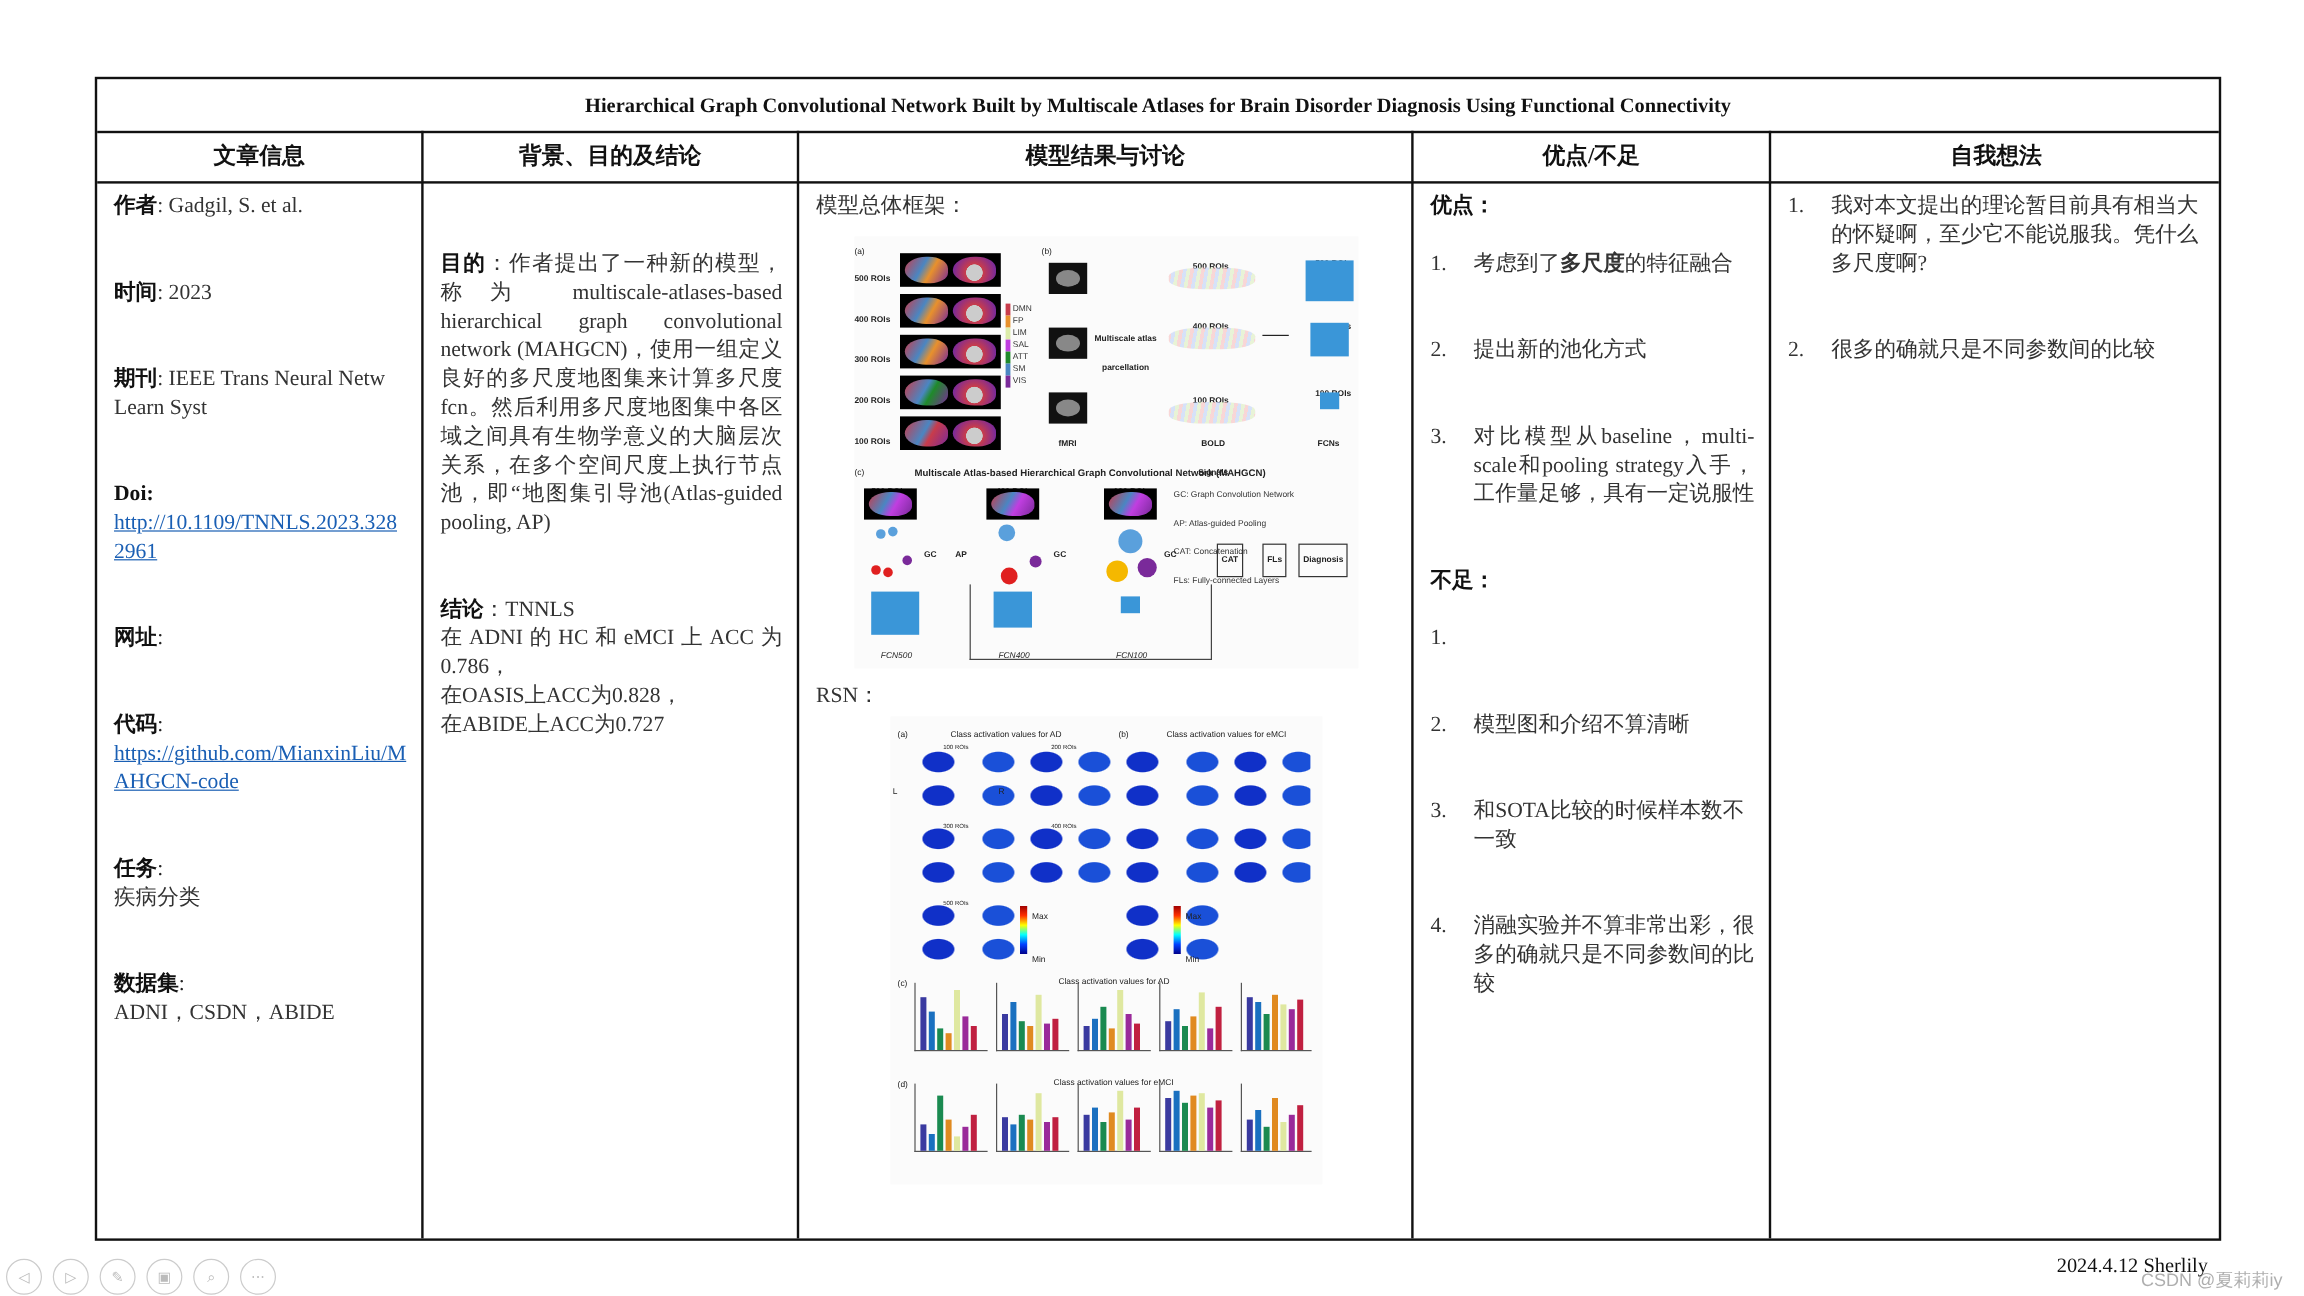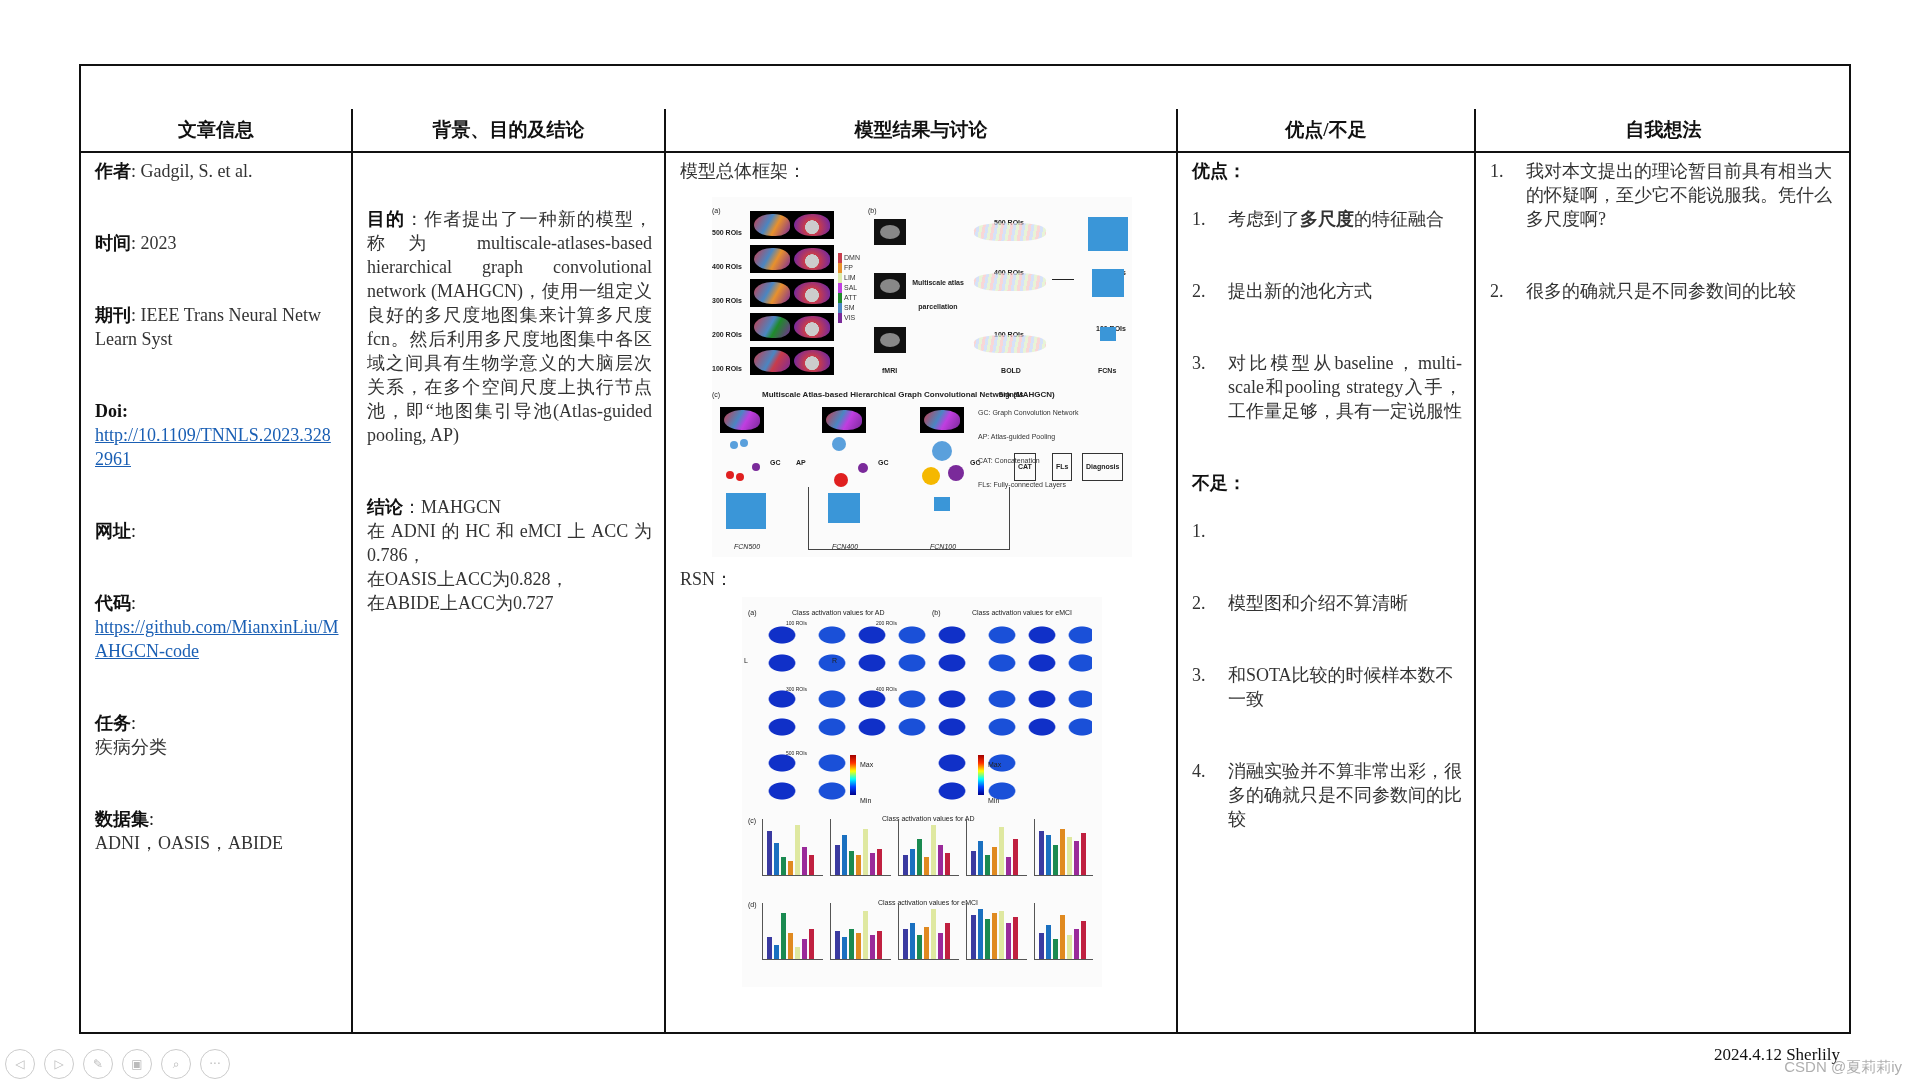--- a/index.html
+++ b/index.html
@@ -43,20 +43,21 @@
   .navbar { position:absolute; left:5px; top:1049px; display:flex; gap:9px; }
   .navbtn { width:28px; height:28px; border:1px solid #ccc; border-radius:50%;
             display:flex; align-items:center; justify-content:center; color:#bbb; font-size:12px;
             font-family:"DejaVu Sans",sans-serif; }
   .bar { position:absolute; bottom:0; width:5px; }
 </style>
 </head>
 <body>
 
 <div class="sheet">
+  <div class="title-row">Hierarchical Graph Convolutional Network Built by Multiscale Atlases for Brain Disorder Diagnosis Using Functional Connectivity</div>
 
   <div class="head-row">
     <div class="col c1">文章信息</div>
     <div class="col c2">背景、目的及结论</div>
     <div class="col c3">模型结果与讨论</div>
     <div class="col c4">优点/不足</div>
     <div class="col c5 last">自我想法</div>
   </div>
 
   <div class="body-row">
@@ -74,30 +75,30 @@
         <div class="gap1"></div>
         <div><span class="lbl">网址</span><span>:</span></div>
         <div class="gap1"></div>
         <div><span class="lbl">代码</span><span>:</span></div>
         <a class="link">https://github.com/MianxinLiu/MAHGCN-code</a>
         <div class="gap1"></div>
         <div><span class="lbl">任务</span><span>:</span></div>
         <div class="val">疾病分类</div>
         <div class="gap1"></div>
         <div><span class="lbl">数据集</span><span>:</span></div>
-        <div class="val">ADNI，OASIS，ABIDE</div>
+        <div class="val">ADNI，CSDN，ABIDE</div>
       </div>
     </div>
 
     <div class="col c2">
       <div class="cell just">
         <div class="gap1"></div>
         <div><span class="lbl">目的</span><span class="val">：作者提出了一种新的模型，称为 multiscale-atlases-based hierarchical graph convolutional network (MAHGCN)，使用一组定义良好的多尺度地图集来计算多尺度fcn。然后利用多尺度地图集中各区域之间具有生物学意义的大脑层次关系，在多个空间尺度上执行节点池，即“地图集引导池(Atlas-guided pooling, AP)</span></div>
         <div class="gap1"></div>
-        <div><span class="lbl">结论</span><span class="val">：MAHGCN</span></div>
+        <div><span class="lbl">结论</span><span class="val">：TNNLS</span></div>
         <div class="val">在ADNI的HC和eMCI上ACC为0.786，</div>
         <div class="val">在OASIS上ACC为0.828，</div>
         <div class="val">在ABIDE上ACC为0.727</div>
       </div>
     </div>
 
     <div class="col c3">
       <div class="cell" style="padding-left:14px;">
         <div class="val">模型总体框架：</div>
 

